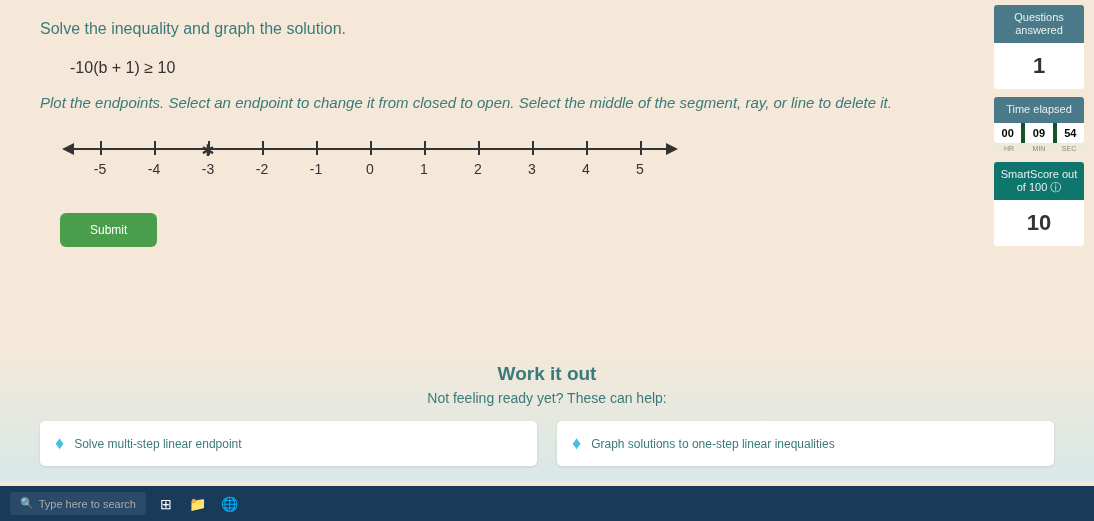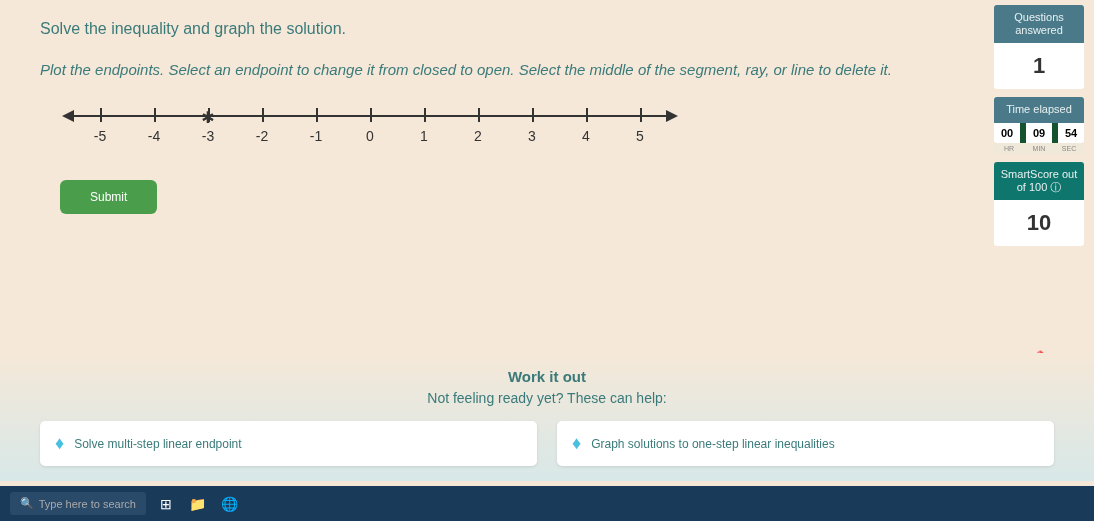--- a/index.html
+++ b/index.html
@@ -128,21 +128,21 @@
       display: flex;
       background: white;
       border-radius: 0 0 3px 3px;
     }
     .time-cell {
       flex: 1;
       text-align: center;
       font-size: 11px;
       font-weight: bold;
       padding: 4px 0;
-      border-right: 6px solid #14532d;
+      border-right: 4px solid #14532d;
     }
     .time-cell:last-child { border-right: none; }
     .time-label-row {
       display: flex;
       background: #f0e8d8;
       margin-bottom: 8px;
     }
     .time-label-cell {
       flex: 1;
       text-align: center;
@@ -162,21 +162,21 @@
       position: absolute;
       bottom: 40px;
       left: 0;
       right: 0;
       text-align: center;
       background: linear-gradient(to bottom, #f5e8d8 0%, #d8e8e8 100%);
       padding: 15px 0;
     }
     .work-it-out {
       color: #3a7a7a;
-      font-size: 15px;
+      font-size: 19px;
       font-weight: bold;
       margin-bottom: 5px;
     }
     .not-ready {
       color: #3a7a7a;
       font-size: 14px;
       margin-bottom: 15px;
     }
     .help-cards {
       display: flex;
@@ -233,20 +233,21 @@
       justify-content: center;
       font-size: 14px;
       color: white;
     }
   </style>
 </head>
 <body>
 
 <div class="main-content">
   <div class="question-text">Solve the inequality and graph the solution.</div>
+  <div class="inequality">-10(b + 1) ≥ 10</div>
   <div class="instructions">Plot the endpoints. Select an endpoint to change it from closed to open. Select the middle of the segment, ray, or line to delete it.</div>
 
   <div class="number-line-container">
     <div class="arrow-left"></div>
     <div class="number-line"></div>
     <div class="arrow-right"></div>
     <div id="ticks-container">
         <div class="tick" style="left: 30px;"></div>
         <div class="tick-label" style="left: 30px;">-5</div>
         <div class="tick" style="left: 84px;"></div>

